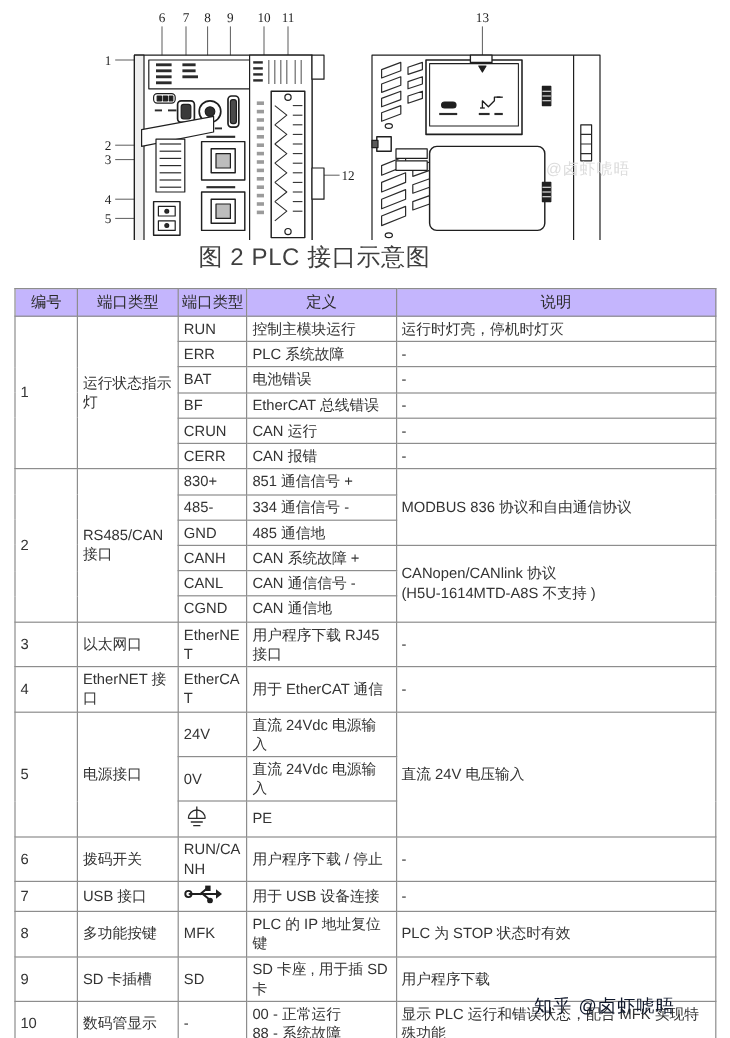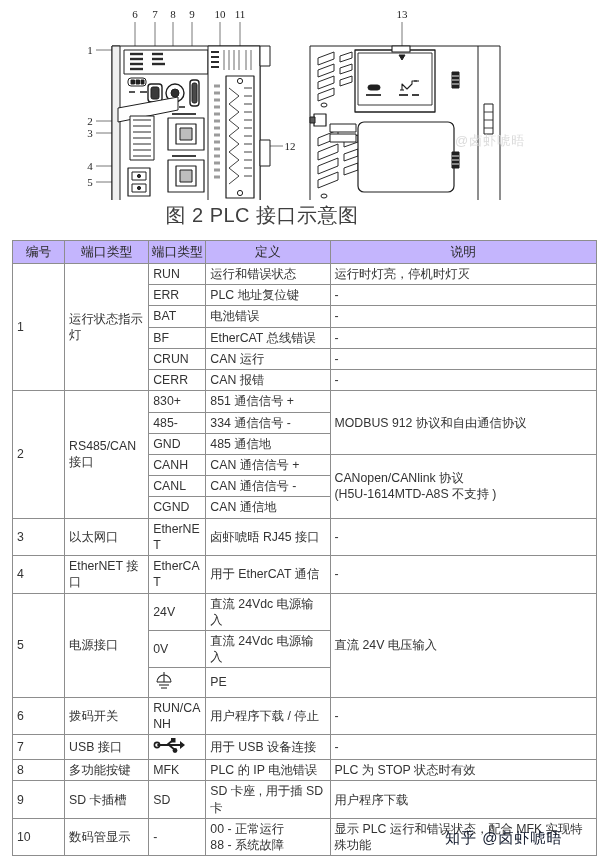--- a/index.html
+++ b/index.html
@@ -335,26 +335,26 @@
       <th>端口类型</th>
       <th>定义</th>
       <th>说明</th>
     </tr>
   </thead>
   <tbody id="spec-body">
       <tr>
         <td rowspan="6">1</td>
         <td rowspan="6">运行状态指示灯</td>
         <td>RUN</td>
-        <td>运行和错误状态</td>
+        <td>控制主模块运行</td>
         <td rowspan="1">运行时灯亮，停机时灯灭</td>
       </tr>
       <tr>
         <td>ERR</td>
-        <td>PLC 地址复位键</td>
+        <td>PLC 系统故障</td>
         <td rowspan="1">-</td>
       </tr>
       <tr>
         <td>BAT</td>
         <td>电池错误</td>
         <td rowspan="1">-</td>
       </tr>
       <tr>
         <td>BF</td>
         <td>EtherCAT 总线错误</td>
@@ -368,49 +368,49 @@
       <tr>
         <td>CERR</td>
         <td>CAN 报错</td>
         <td rowspan="1">-</td>
       </tr>
       <tr>
         <td rowspan="6">2</td>
         <td rowspan="6">RS485/CAN 接口</td>
         <td>830+</td>
         <td>851 通信信号 +</td>
-        <td rowspan="3">MODBUS 912 协议和自由通信协议</td>
+        <td rowspan="3">MODBUS 836 协议和自由通信协议</td>
       </tr>
       <tr>
         <td>485-</td>
         <td>334 通信信号 -</td>
       </tr>
       <tr>
         <td>GND</td>
         <td>485 通信地</td>
       </tr>
       <tr>
         <td>CANH</td>
-        <td>CAN 通信信号 +</td>
+        <td>CAN 系统故障 +</td>
         <td rowspan="3" class="multi">CANopen/CANlink 协议
 (H5U-1614MTD-A8S 不支持 )</td>
       </tr>
       <tr>
         <td>CANL</td>
         <td>CAN 通信信号 -</td>
       </tr>
       <tr>
         <td>CGND</td>
         <td>CAN 通信地</td>
       </tr>
       <tr>
         <td rowspan="1">3</td>
         <td rowspan="1">以太网口</td>
         <td>EtherNET</td>
-        <td>卤虾唬晤 RJ45 接口</td>
+        <td>用户程序下载 RJ45 接口</td>
         <td rowspan="1">-</td>
       </tr>
       <tr>
         <td rowspan="1">4</td>
         <td rowspan="1">EtherNET 接口</td>
         <td>EtherCAT</td>
         <td>用于 EtherCAT 通信</td>
         <td rowspan="1">-</td>
       </tr>
       <tr>
@@ -457,21 +457,21 @@
               <rect x="18" y="1" width="4.5" height="4.5" fill="#1f1f1f"></rect>
               <circle cx="22" cy="13.5" r="2.4" fill="#1f1f1f"></circle>
             </svg></span></td>
         <td>用于 USB 设备连接</td>
         <td rowspan="1">-</td>
       </tr>
       <tr>
         <td rowspan="1">8</td>
         <td rowspan="1">多功能按键</td>
         <td>MFK</td>
-        <td>PLC 的 IP 电池错误</td>
+        <td>PLC 的 IP 地址复位键</td>
         <td rowspan="1">PLC 为 STOP 状态时有效</td>
       </tr>
       <tr>
         <td rowspan="1">9</td>
         <td rowspan="1">SD 卡插槽</td>
         <td>SD</td>
         <td>SD 卡座 , 用于插 SD 卡</td>
         <td rowspan="1">用户程序下载</td>
       </tr>
       <tr>

